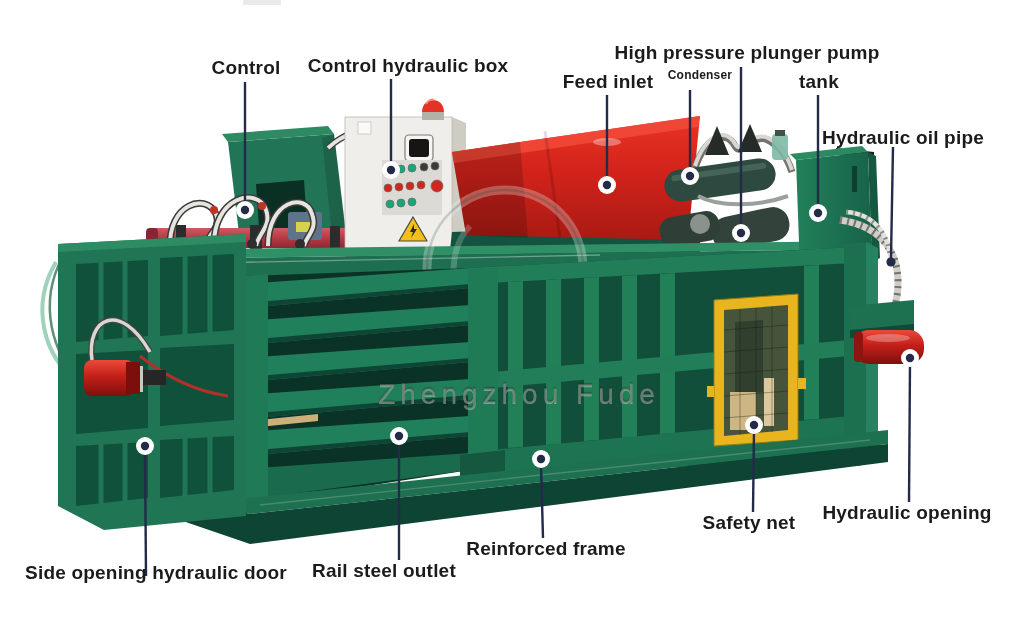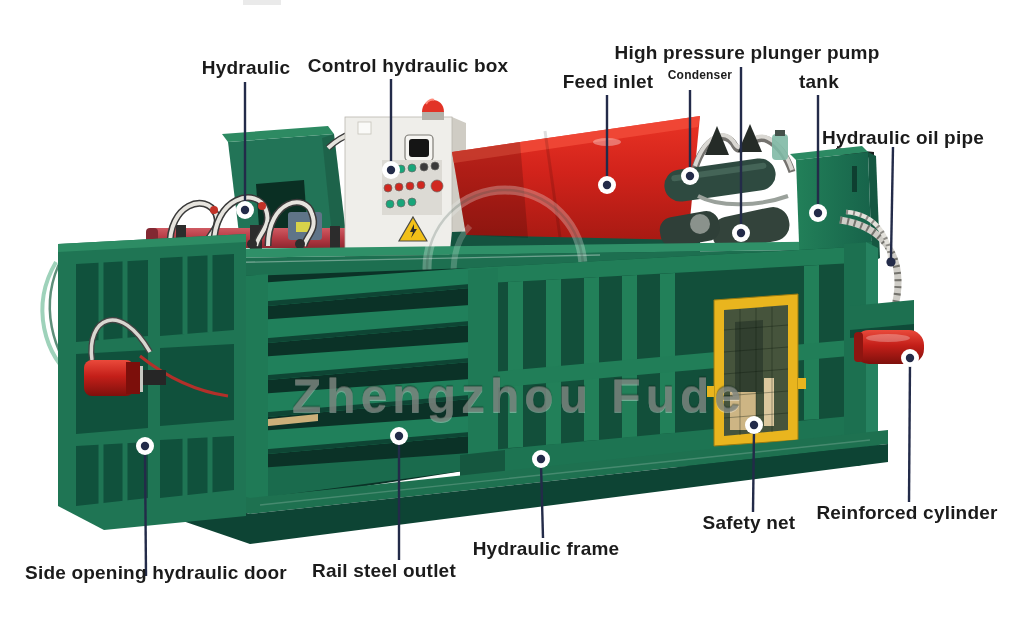--- a/index.html
+++ b/index.html
@@ -8,22 +8,22 @@
     font-family:"Liberation Sans","DejaVu Sans",sans-serif;
   }
   .stage svg{position:absolute;left:0;top:0;}
   .callout-label{
     position:absolute;transform:translateX(-50%);
     font-weight:700;font-size:19px;line-height:1.05;color:#1b1b1b;
     white-space:nowrap;letter-spacing:.2px;z-index:30;
   }
   .callout-label.small{font-size:12px;}
   .watermark{
-    position:absolute;left:519px;top:368px;transform:translateX(-50%);
-    font-weight:700;font-size:48px;letter-spacing:5px;white-space:nowrap;
+    position:absolute;left:519px;top:378px;transform:translateX(-50%);
+    font-weight:400;font-size:28px;letter-spacing:5px;white-space:nowrap;
     color:rgba(112,117,112,0.58);
     text-shadow:0 1px 0 rgba(255,255,255,0.35), 0 -1px 1px rgba(15,40,30,0.35);
     z-index:20;
   }
 </style>
 </head>
 <body>
 
 <div class="stage">
 
@@ -350,26 +350,26 @@
           <circle cx="399" cy="436" r="9" fill="#fff"></circle>
           <circle cx="399" cy="436" r="4.2" fill="#232b49"></circle>
         </g>
       <g>
           <circle cx="145" cy="446" r="9" fill="#fff"></circle>
           <circle cx="145" cy="446" r="4.2" fill="#232b49"></circle>
         </g>
     </g>
   </svg>
 
-  <div class="callout-label" style="left:246px;top:58px">Hydraulic</div>
+  <div class="callout-label" style="left:246px;top:58px">Control</div>
   <div class="callout-label" style="left:408px;top:56px">Control hydraulic box</div>
   <div class="callout-label" style="left:608px;top:72px">Feed inlet</div>
   <div class="callout-label small" style="left:700px;top:69px">Condenser</div>
   <div class="callout-label" style="left:747px;top:43px">High pressure plunger pump</div>
   <div class="callout-label" style="left:819px;top:72px">tank</div>
   <div class="callout-label" style="left:903px;top:128px">Hydraulic oil pipe</div>
-  <div class="callout-label" style="left:907px;top:503px">Reinforced cylinder</div>
+  <div class="callout-label" style="left:907px;top:503px">Hydraulic opening</div>
   <div class="callout-label" style="left:749px;top:513px">Safety net</div>
-  <div class="callout-label" style="left:546px;top:539px">Hydraulic frame</div>
+  <div class="callout-label" style="left:546px;top:539px">Reinforced frame</div>
   <div class="callout-label" style="left:384px;top:561px">Rail steel outlet</div>
   <div class="callout-label" style="left:156px;top:563px">Side opening hydraulic door</div>
 
 </div>
 
 </body></html>

